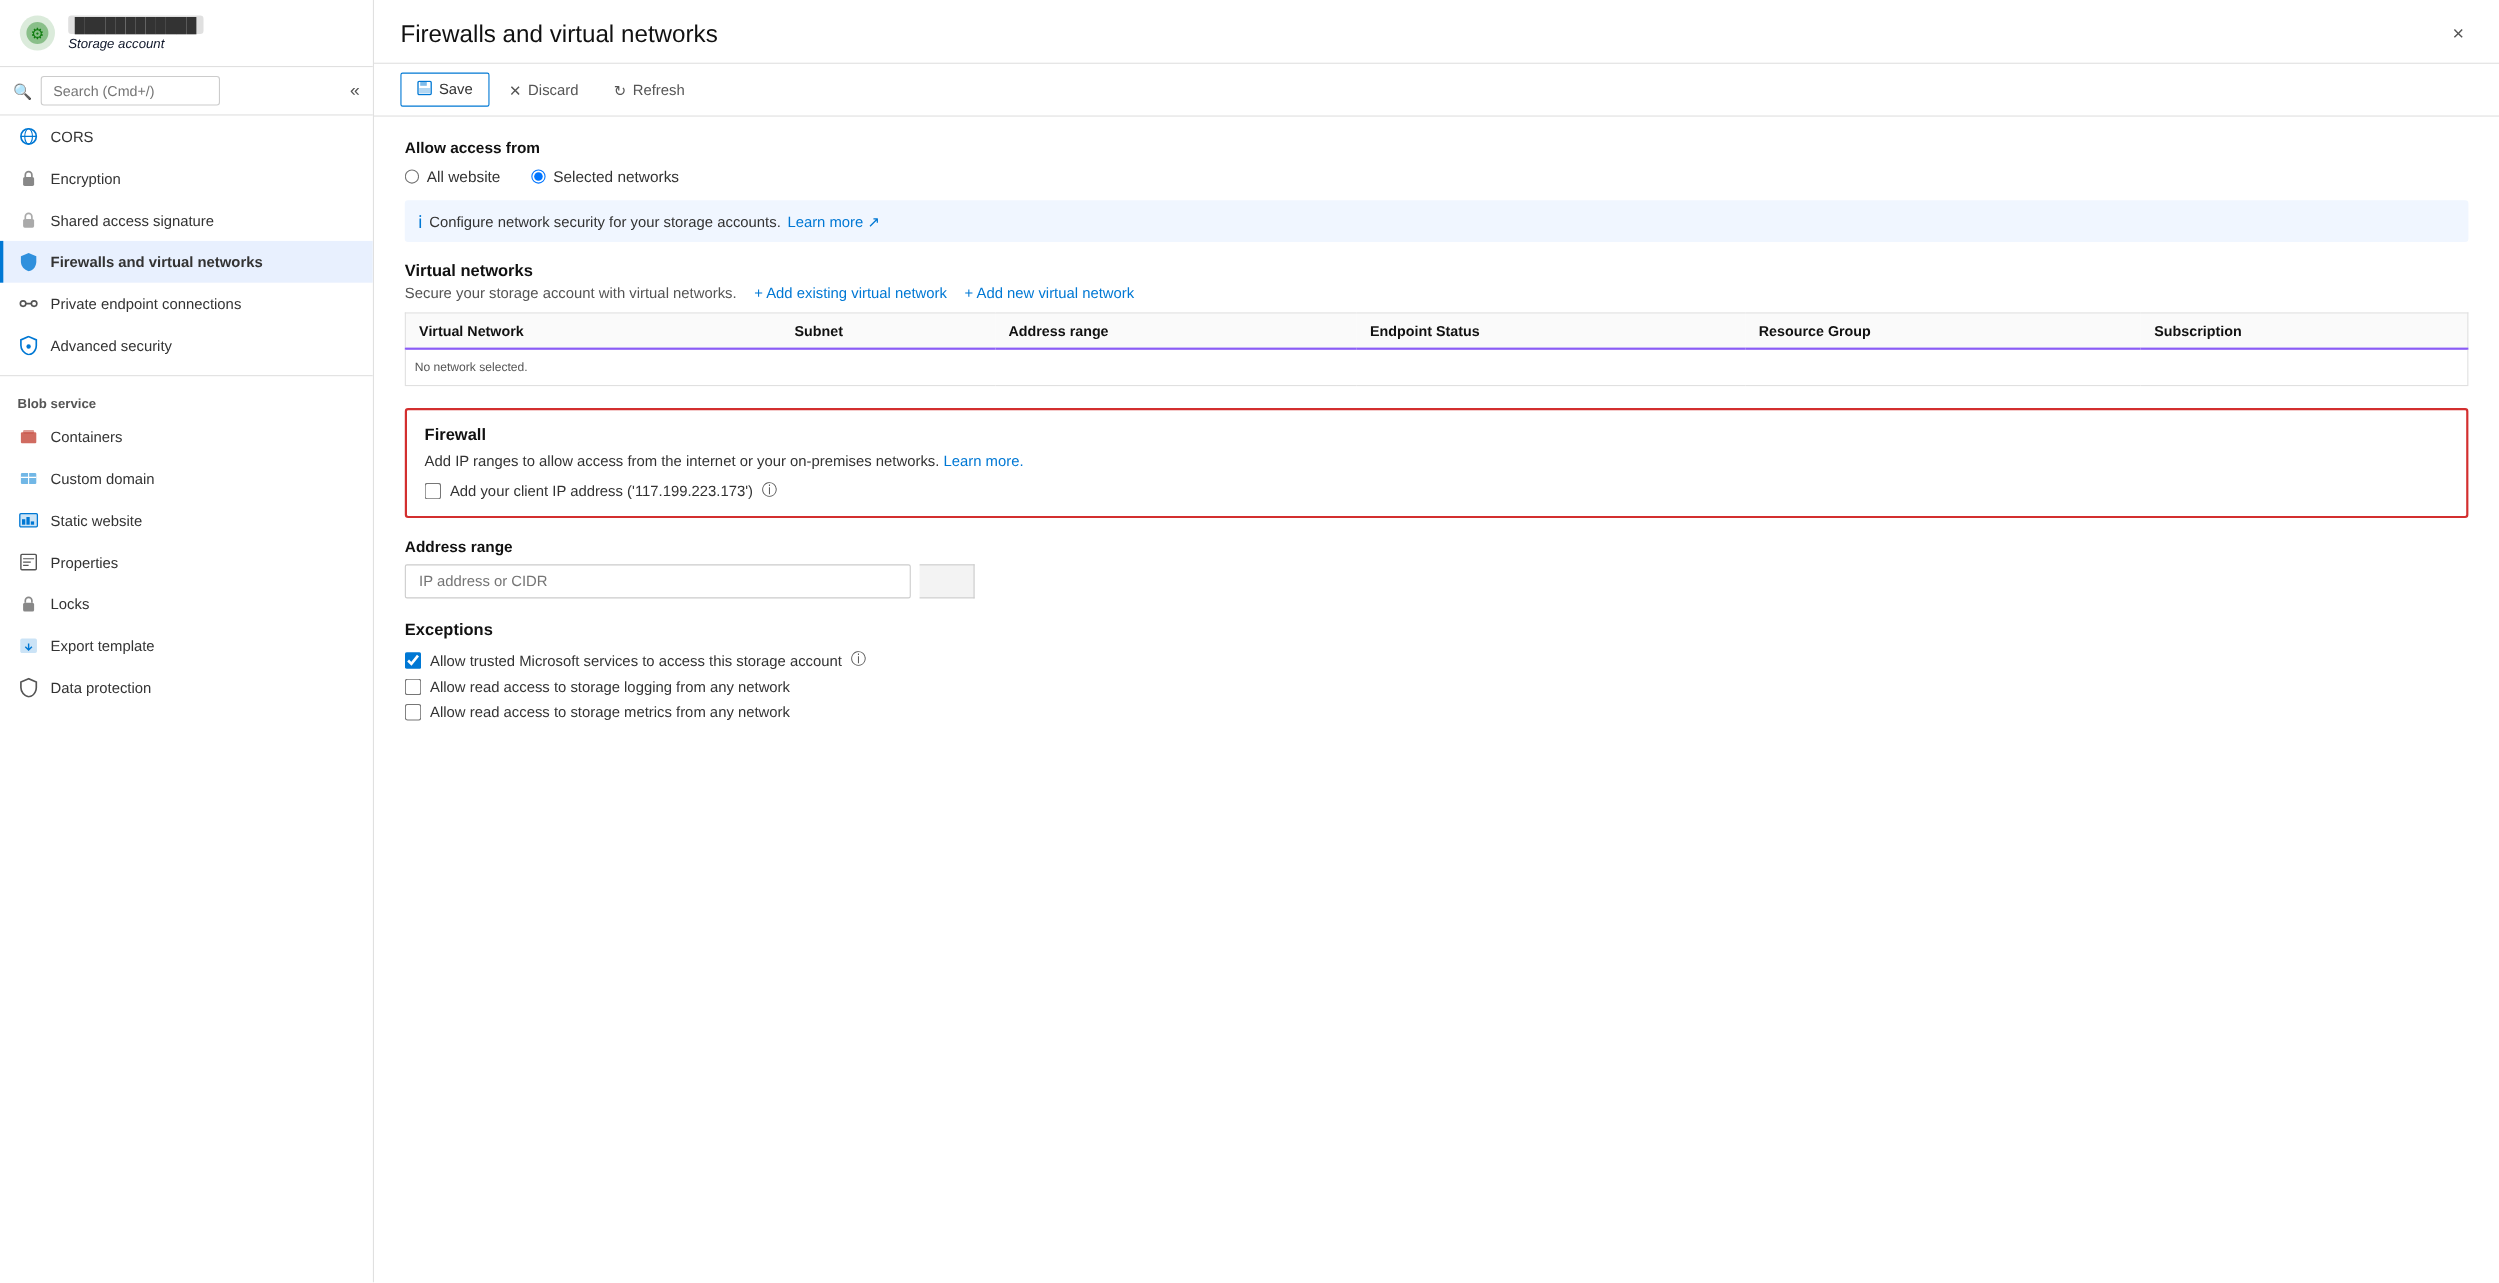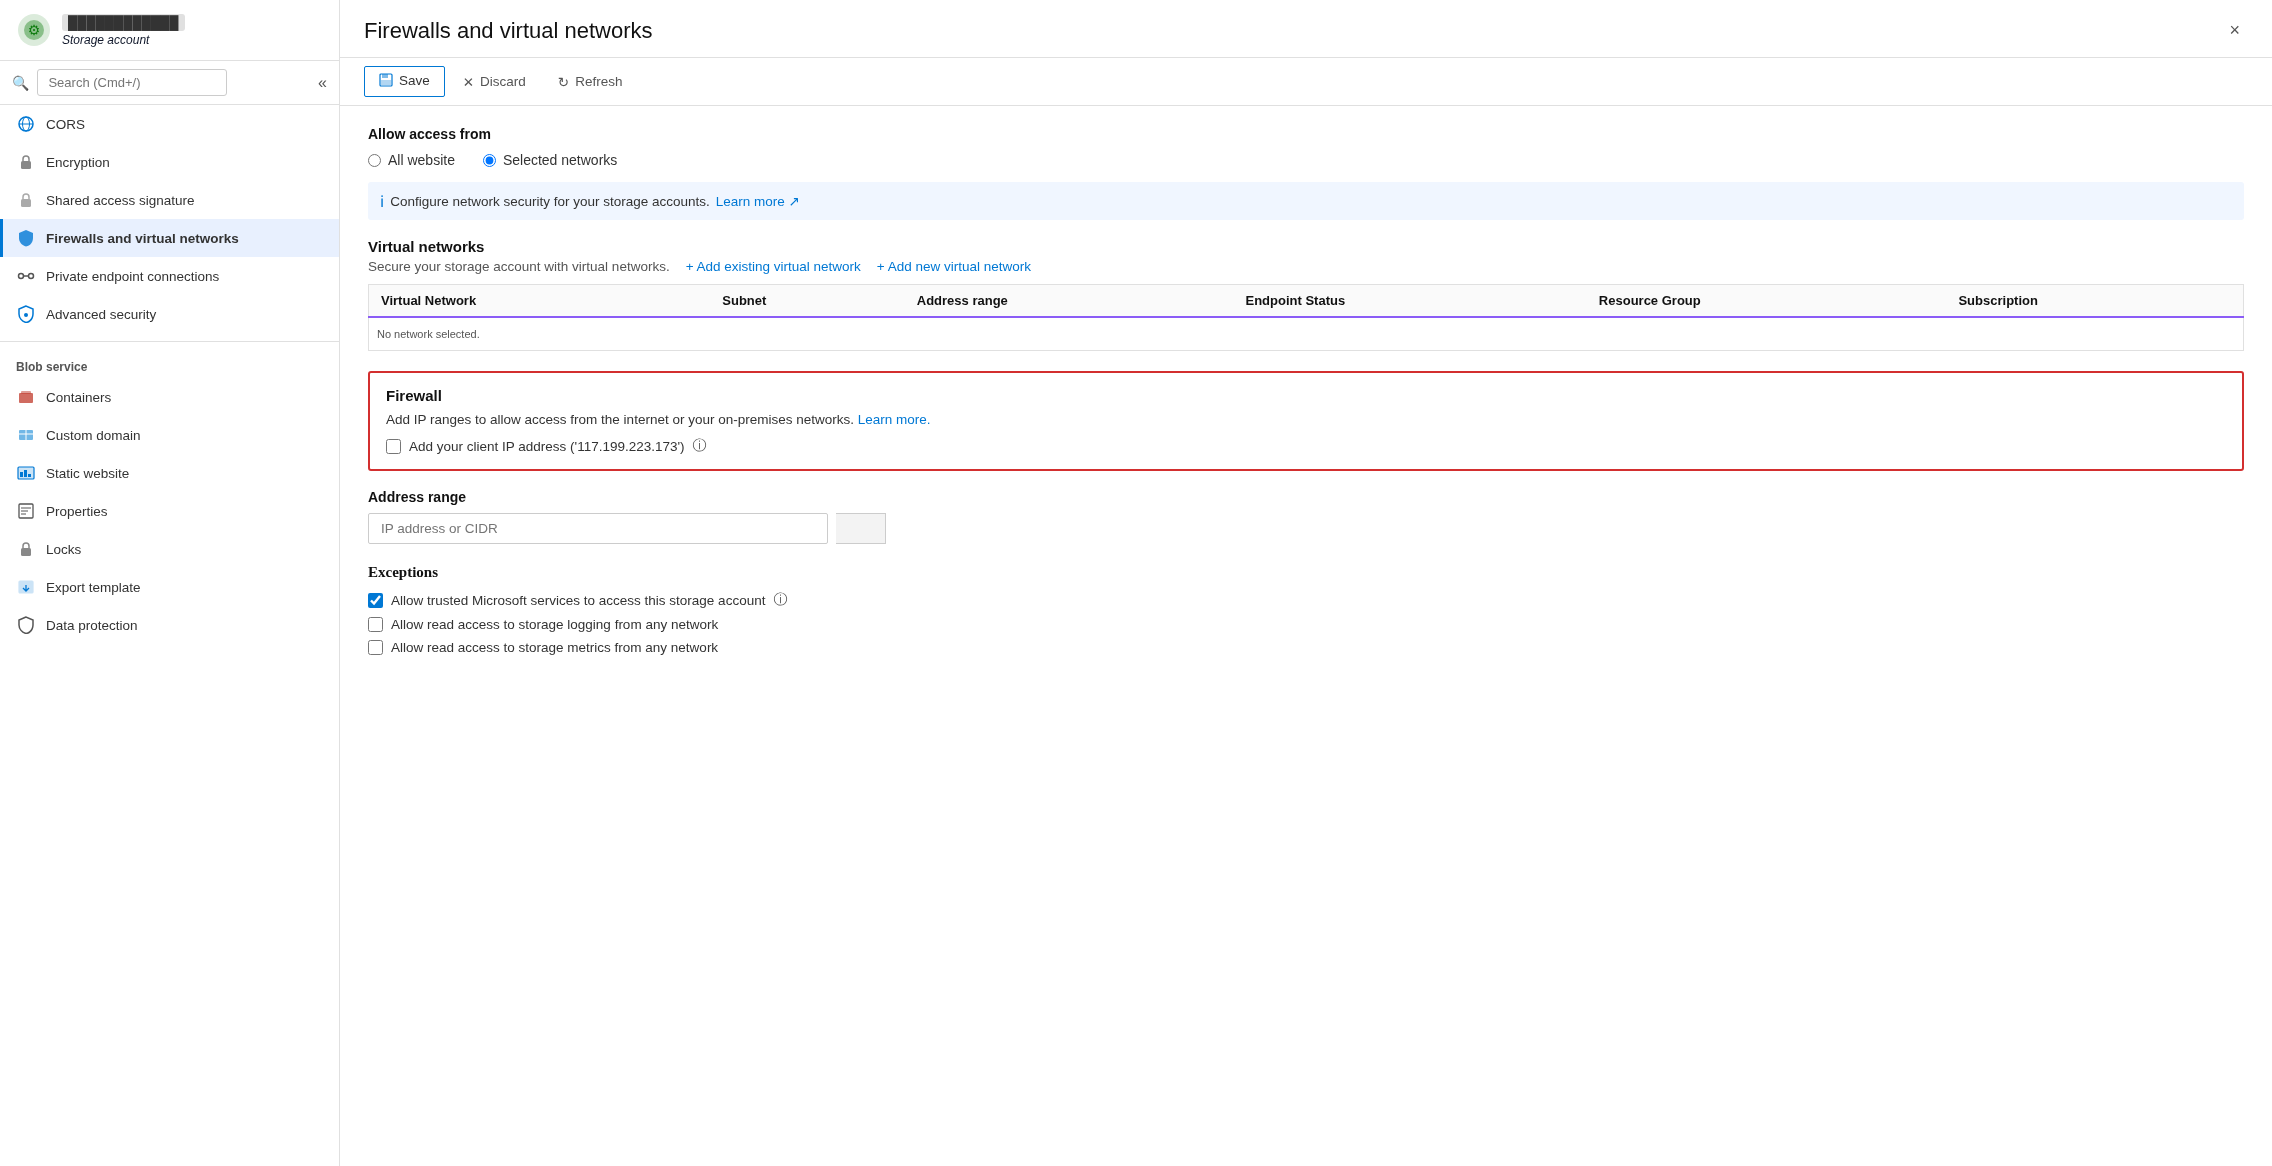--- a/index.html
+++ b/index.html
@@ -290,21 +290,20 @@
       width: 460px;
       color: #999;
     }
 
     
     .exceptions-title {
       font-size: 15px;
       font-weight: 600;
       margin-bottom: 10px;
       color: #111;
-      font-family: Liberation Serif, serif;
     }
     .exception-row {
       display: flex;
       align-items: center;
       gap: 8px;
       margin-bottom: 8px;
       font-size: 13.5px;
       color: #333;
     }
     .exception-row input[type="checkbox"] { cursor: pointer; width: 15px; height: 15px; accent-color: #0078d4; }
@@ -328,21 +327,21 @@
       </svg>
     </div>
     <div>
       <div class="storage-account-name">████████████</div>
       <div class="storage-account-label">Storage account</div>
     </div>
   </div>
 
   <div class="search-bar">
     <span style="color:#555; font-size:14px;">🔍</span>
-    <input type="text" style="border: 1px solid rgb(204, 204, 204); border-radius: 3px; padding: 5px 10px; font-size: 13px; width: 190px; color: #be185d;" placeholder="Search (Cmd+/)">
+    <input type="text" style="border: 1px solid rgb(204, 204, 204); border-radius: 3px; padding: 5px 10px; font-size: 13px; width: 163px; color: #be185d;" placeholder="Search (Cmd+/)">
     <button class="collapse-btn">«</button>
   </div>
 
   <div class="nav-items">
 
     <div class="nav-item">
       <span class="nav-icon icon-cors">
         <svg width="18" height="18" viewBox="0 0 18 18">
             <circle cx="9" cy="9" r="7" fill="none" stroke="#0078d4" stroke-width="1.5"></circle>
             <ellipse cx="9" cy="9" rx="3.5" ry="7" fill="none" stroke="#0078d4" stroke-width="1"></ellipse>

